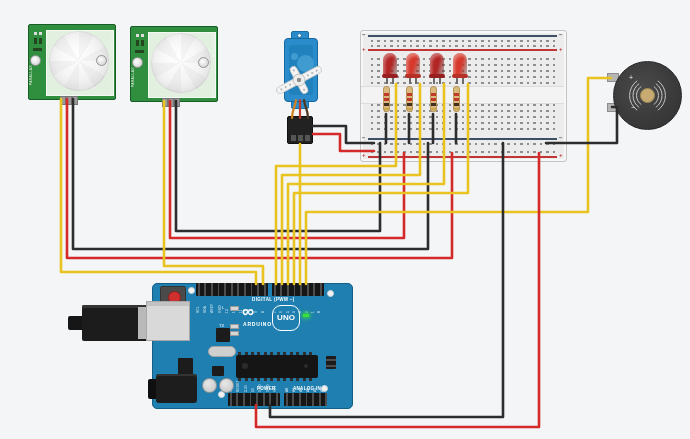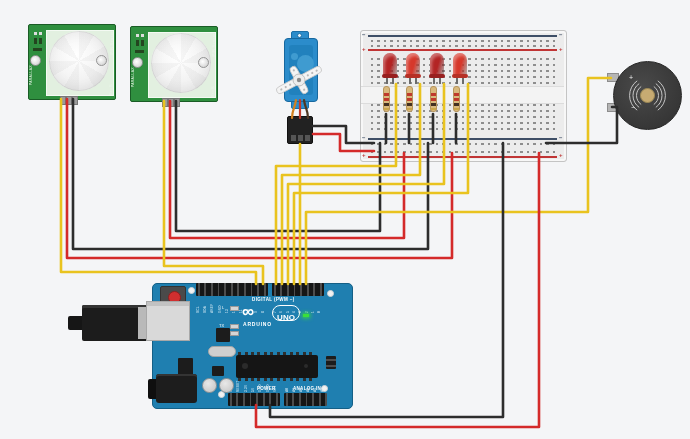--- a/index.html
+++ b/index.html
@@ -263,21 +263,21 @@
   <span class="ardtext" style="left:252px;top:298px;font-size:4.5px;font-weight:bold;letter-spacing:.4px;">DIGITAL (PWM ~)</span>
   <span class="ardtext" style="left:222px;top:306px;font-size:4px;">L</span>
   <div class="smdled" style="left:230px;top:306px;"></div>
   <span class="ardtext" style="left:219px;top:324px;font-size:4px;">TX</span>
   <div class="smdled" style="left:230px;top:324px;"></div>
   <span class="ardtext" style="left:219px;top:331px;font-size:4px;">RX</span>
   <div class="smdled" style="left:230px;top:331px;"></div>
 
   <span class="ardtext" style="left:242px;top:303px;font-size:17px;font-weight:bold;">∞</span>
   <span class="ardtext" style="left:243px;top:322px;font-size:5px;font-weight:bold;letter-spacing:.8px;">ARDUINO</span>
-  <div class="abs" style="left:272px;top:305px;width:28px;height:16px;border:1.5px solid #fff;border-radius:9px;box-sizing:border-box;text-align:center;">
+  <div class="abs" style="left:272px;top:305px;width:28px;height:26px;border:1.5px solid #fff;border-radius:9px;box-sizing:border-box;text-align:center;">
     <span style="color:#fff;font-size:8px;font-weight:bold;line-height:13px;">UNO</span>
   </div>
   <div class="abs" style="left:303px;top:314px;width:6px;height:3px;background:#3ae03a;box-shadow:0 0 4px 1px #3ae03a;"></div>
 
   <div class="abs" style="left:216px;top:328px;width:14px;height:14px;background:#1c1c1c;border-radius:1px;"></div>
   <div class="abs" style="left:208px;top:346px;width:28px;height:11px;background:#cfcfcf;border:1px solid #a5a5a5;border-radius:6px;box-sizing:border-box;"></div>
   <div class="abs" style="left:178px;top:358px;width:15px;height:17px;background:#1c1c1c;border-radius:1px;"></div>
   <div class="abs" style="left:212px;top:366px;width:12px;height:10px;background:#1c1c1c;border-radius:1px;"></div>
   <div class="abs" style="left:326px;top:356px;width:10px;height:13px;background:#1c1c1c;background-image:repeating-linear-gradient(0deg,transparent 0 2px,#4d4d4d 2px 4px,transparent 4px 6px);border-radius:1px;"></div>
 

